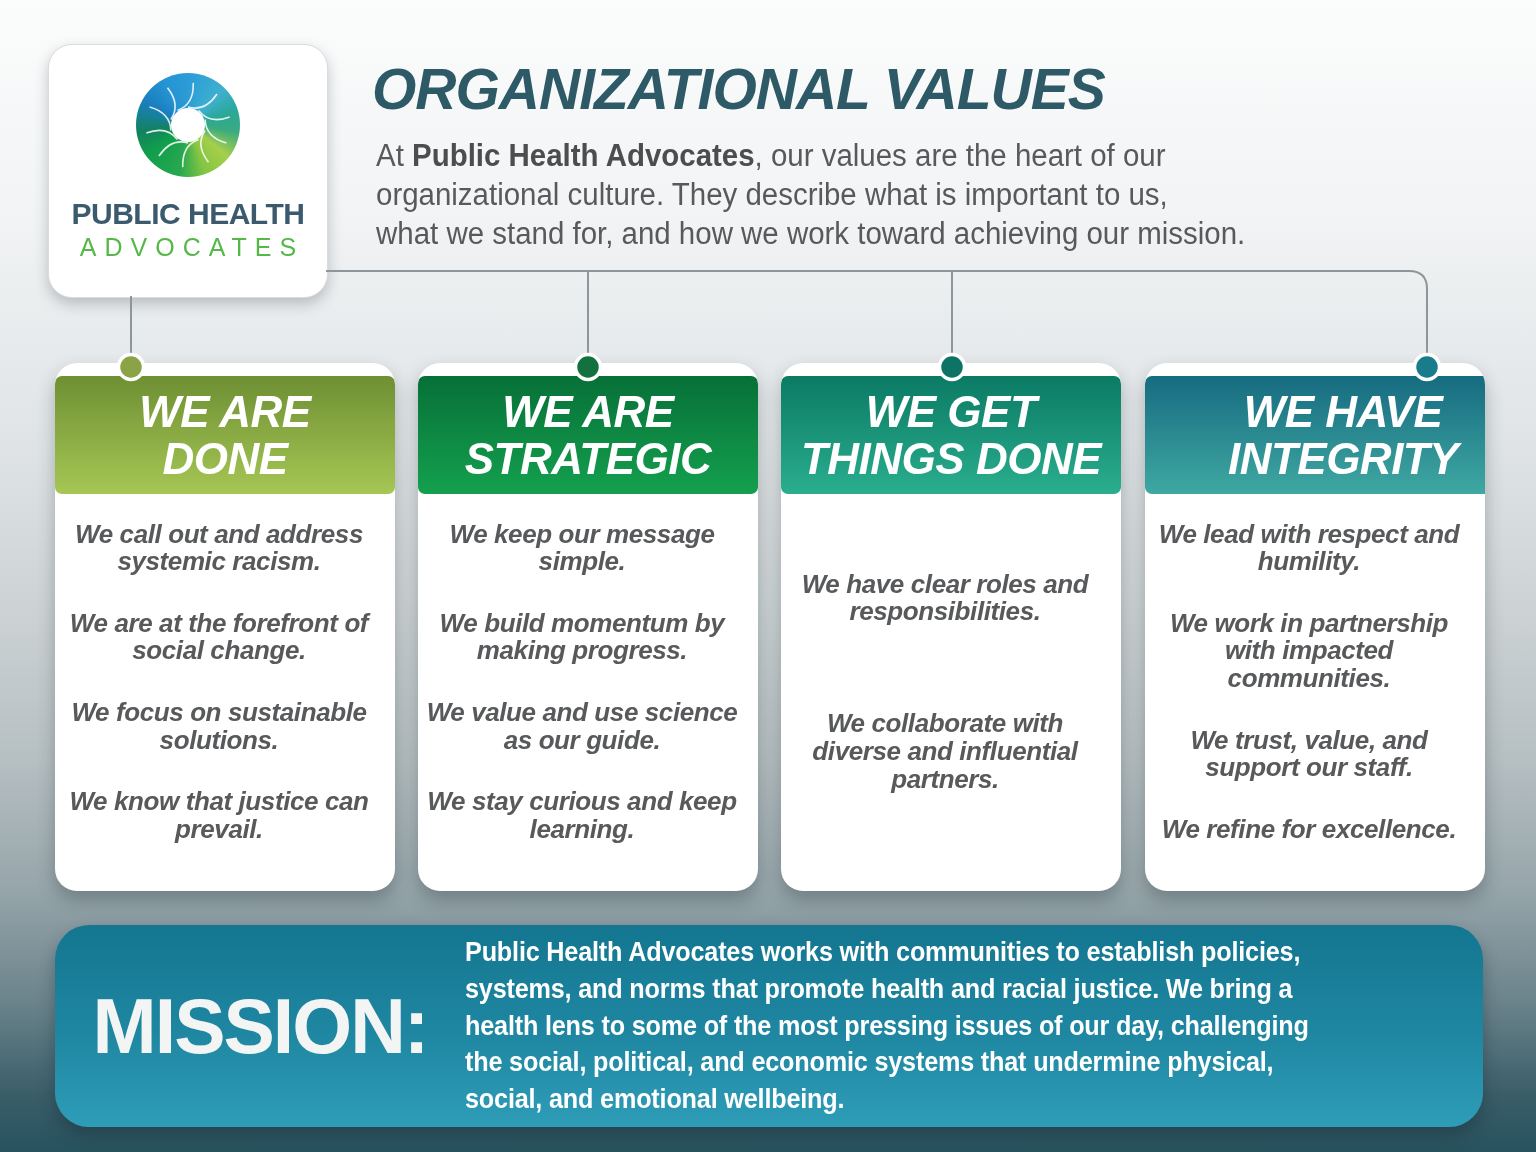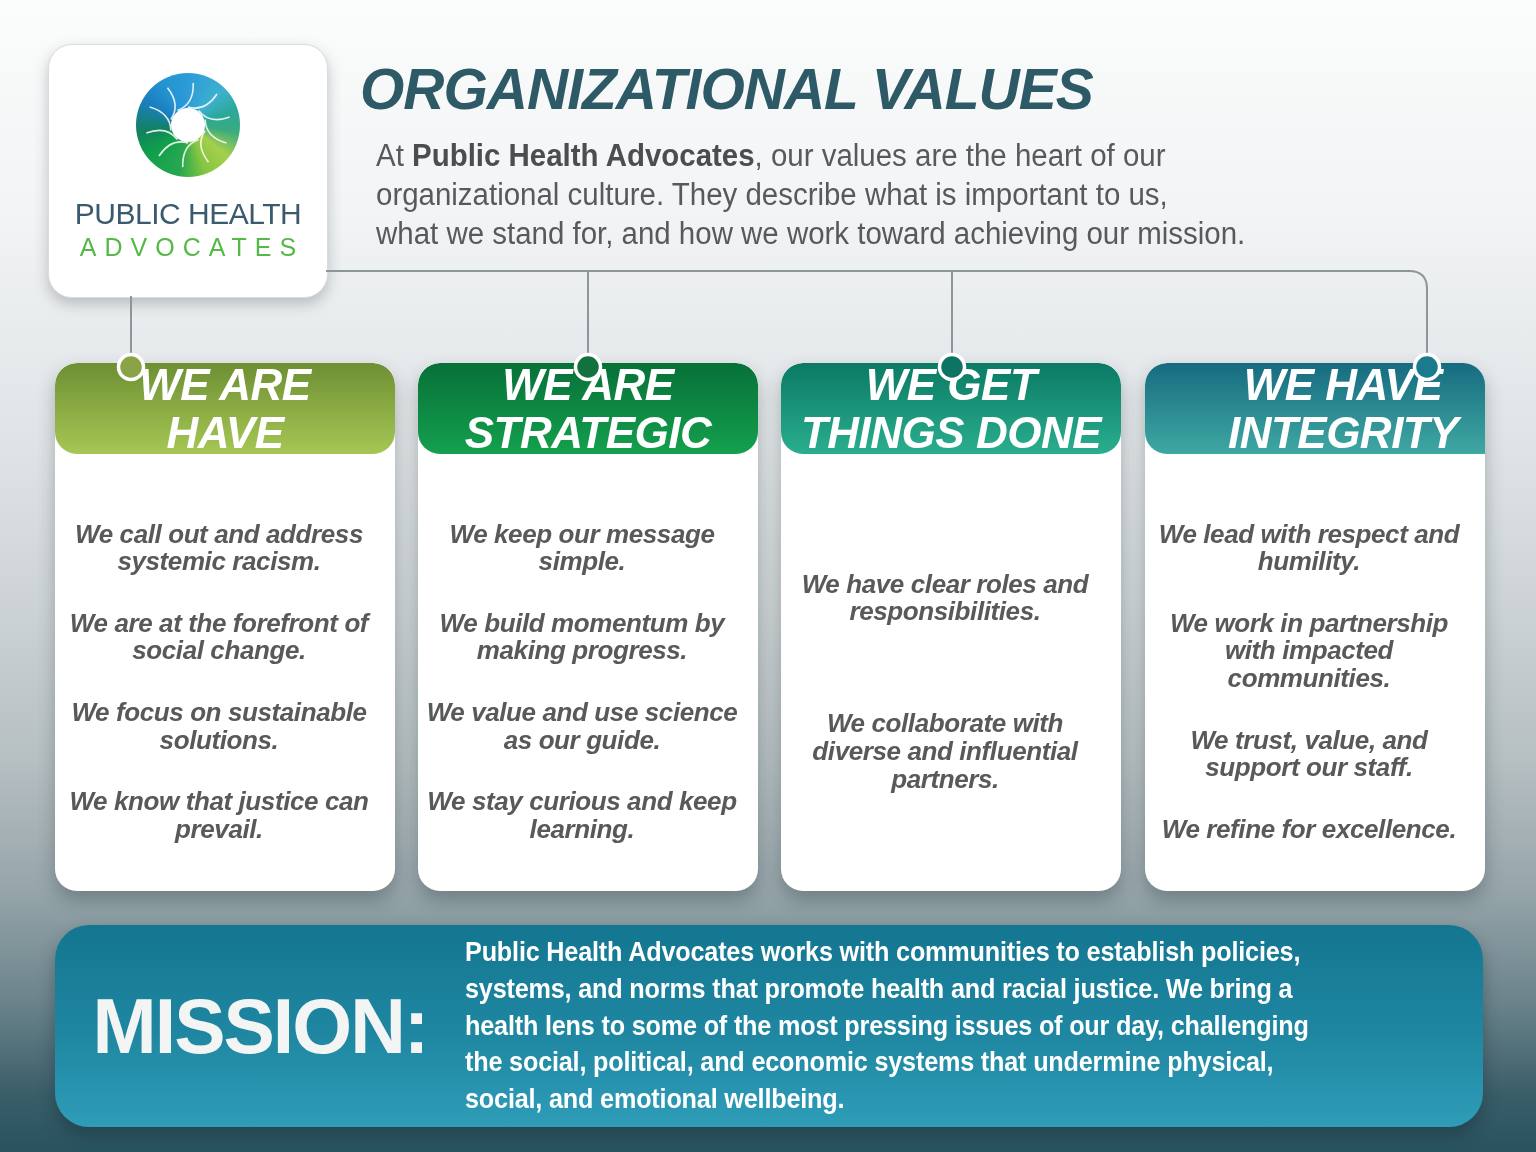--- a/index.html
+++ b/index.html
@@ -20,25 +20,25 @@
   }
   .swirl-wrap{position:relative;width:104px;height:104px;margin-top:28px;}
   .swirl-ring{
     position:absolute;inset:0;border-radius:50%;
     background:conic-gradient(from 0deg,
       #2b9cd8 0deg,#3fb0cf 45deg,#2ba89b 72deg,#3aab7f 98deg,
       #a6cf4b 128deg,#85c542 160deg,#27a84f 190deg,#0f9e4b 235deg,
       #12825f 262deg,#1a7fc0 300deg,#2594d2 330deg,#2b9cd8 360deg);
   }
   .swirl-svg{position:absolute;inset:0;}
-  .logo-line1{margin-top:22px;font-size:30px;font-weight:400;letter-spacing:-.5px;color:#3b5a6d;line-height:1;}
+  .logo-line1{margin-top:22px;font-size:30px;font-weight:700;letter-spacing:-.5px;color:#3b5a6d;line-height:1;}
   .logo-line2{margin-top:6px;font-size:25px;font-weight:400;letter-spacing:8px;color:#56b848;line-height:1;margin-right:-8px;}
   
   .page-title{
-    position:absolute;left:360px;top:56px;
+    position:absolute;left:372px;top:56px;
     font-size:57px;font-weight:700;font-style:italic;letter-spacing:-1px;
     color:#2d5a66;white-space:nowrap;text-align:right;
   }
   .intro{
     position:absolute;left:376px;top:136px;width:1120px;
     font-size:31px;line-height:1.26;color:#58595b;
     white-space:pre-line;
     transform:scaleX(.95);transform-origin:left top;
   }
   .intro b{font-weight:700;color:#4c4d4f;}
@@ -46,21 +46,21 @@
   .connector-svg{position:absolute;left:0;top:0;width:1536px;height:1152px;z-index:6;pointer-events:none;}
   
   .value-card{
     position:absolute;top:363px;width:340px;height:528px;
     background:#fff;border-radius:22px;
     box-shadow:0 9px 18px rgba(30,42,47,.30);
     z-index:4;overflow:hidden;
   }
   .card-1{left:55px;} .card-2{left:418px;} .card-3{left:781px;} .card-4{left:1145px;}
   .card-header{
-    position:absolute;left:0;top:0;width:100%;height:91px;border-radius:22px;
+    position:absolute;left:0;top:13px;width:100%;height:118px;border-radius:7px;
     display:flex;flex-direction:column;align-items:center;justify-content:center;
     color:#fff;font-weight:700;font-style:italic;font-size:44px;line-height:1.07;
     letter-spacing:-.5px;text-align:center;
   }
   .card-body{
     position:absolute;left:0;top:118px;right:0;bottom:0;
     display:flex;flex-direction:column;justify-content:space-evenly;
     padding:6px 12px 14px 0;
   }
   .card-body p{
@@ -130,21 +130,21 @@
       <circle cx="131" cy="367" r="12.5" fill="#8aa346"></circle>
       <circle cx="588" cy="367" r="12.5" fill="#12713f"></circle>
       <circle cx="952" cy="367" r="12.5" fill="#0d7465"></circle>
       <circle cx="1427" cy="367" r="12.5" fill="#197b8c"></circle>
     </g>
   </svg>
 
   <div class="value-card card-1">
     <div class="card-header" style="background: linear-gradient(rgb(110, 143, 51) 0%, rgb(166, 199, 84) 100%);">
       <span>WE ARE</span>
-      <span>HAVE</span>
+      <span>DONE</span>
     </div>
     <div class="card-body">
       <p>We call out and address systemic racism.</p>
       <p>We are at the forefront of social change.</p>
       <p>We focus on sustainable solutions.</p>
       <p>We know that justice can prevail.</p>
     </div>
   </div>
 
   <div class="value-card card-2">

